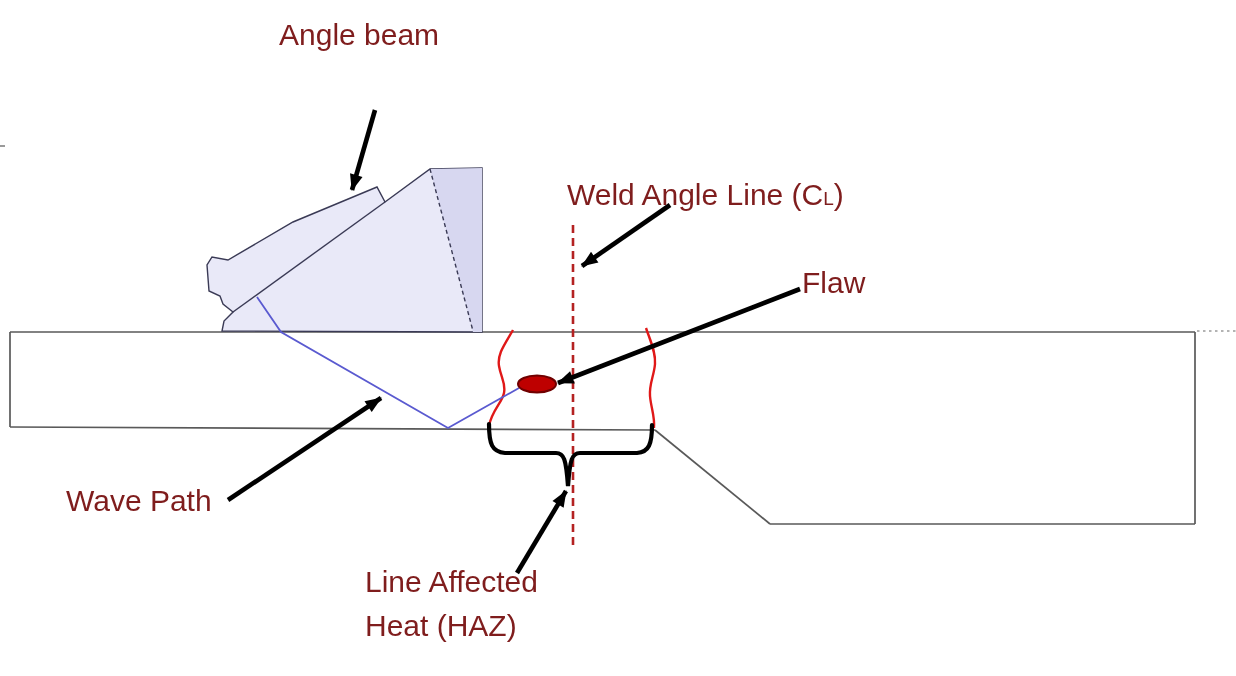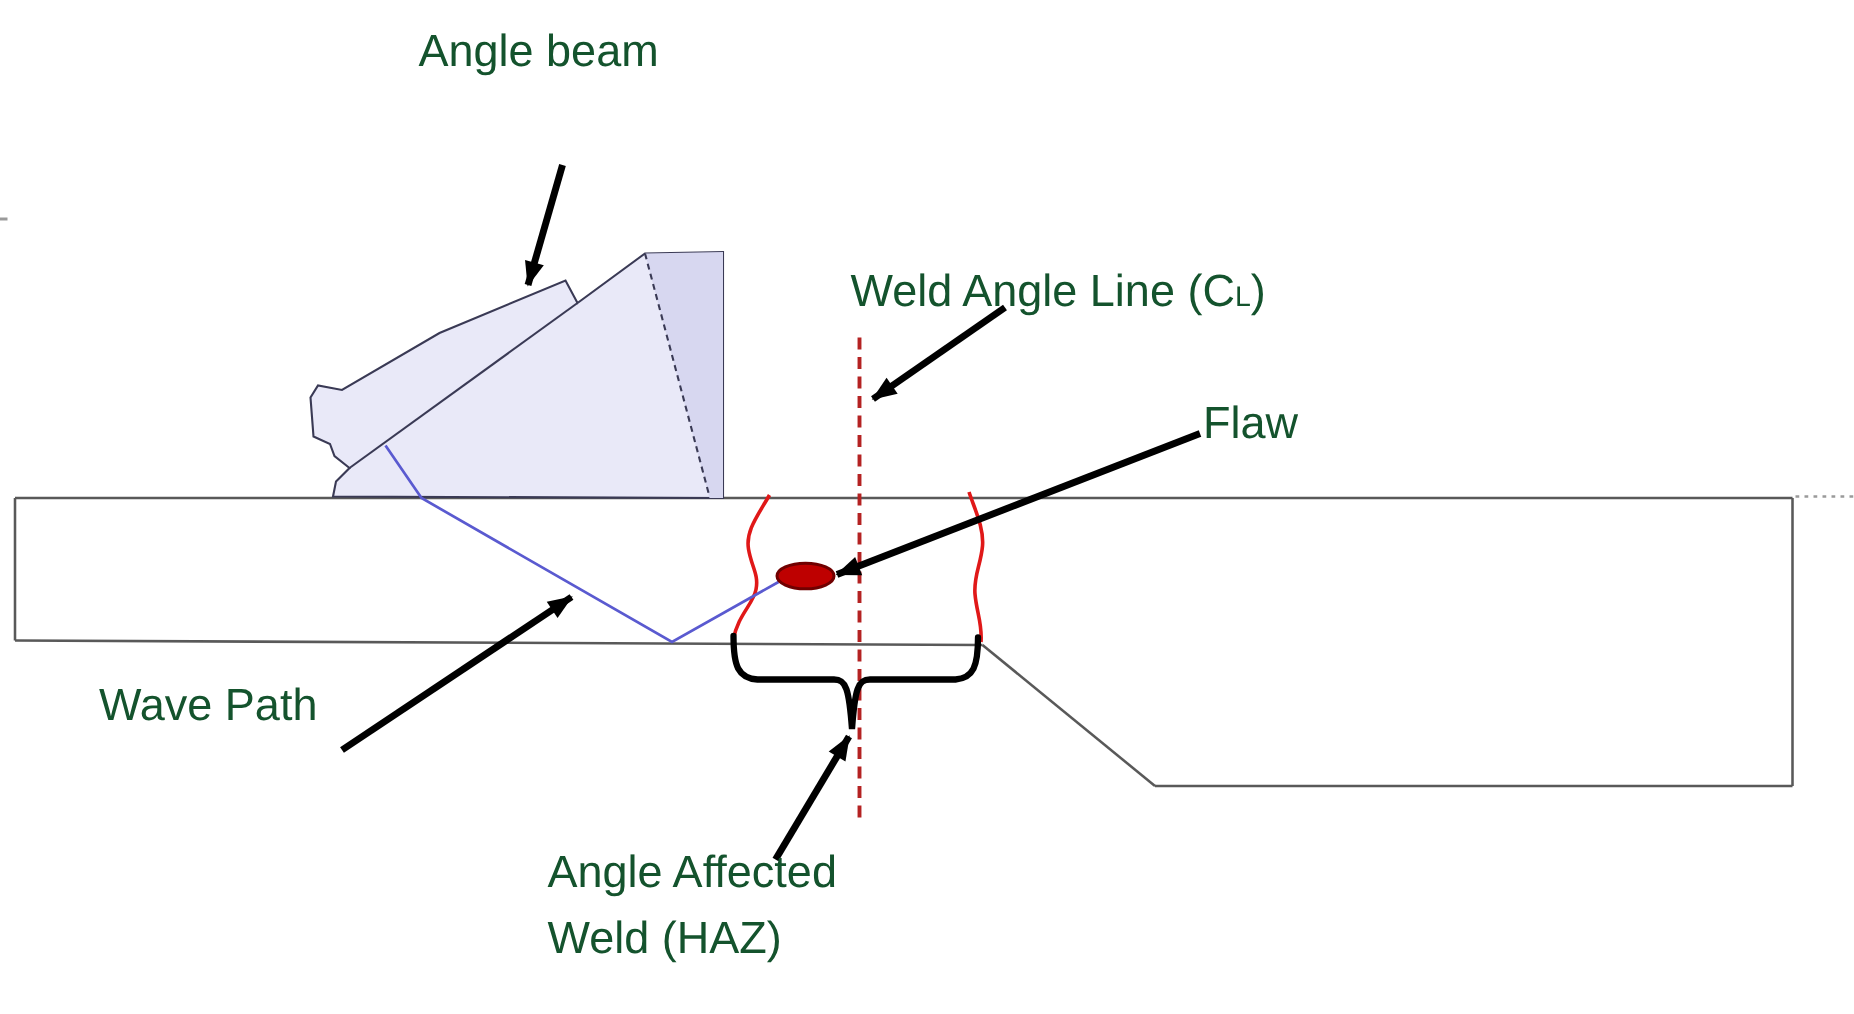--- a/index.html
+++ b/index.html
@@ -8,21 +8,21 @@
     width:1236px;height:676px;
     background:#fff;
     overflow:hidden;
     font-family:"Liberation Sans", sans-serif;
   }
   .stage svg{position:absolute;left:0;top:0;}
   .label{
     position:absolute;
     font-size:30px;
     line-height:45px;
-    color:#14532d;
+    color:#7f1d1d;
     white-space:nowrap;
   }
   .label .sub{font-size:19px;letter-spacing:0;}
 </style>
 </head>
 <body>
 
 <div class="stage">
 
   <svg width="1236" height="676" viewBox="0 0 1236 676">
@@ -78,22 +78,22 @@
   </div>
 
   <div class="label" style="left:567px;top:172px;">
     <span>Weld Angle Line (C</span><span class="sub">L</span><span>)</span>
   </div>
 
   <div class="label" style="left:802px;top:260px;text-align:right;">
     <span>Flaw</span>
   </div>
 
-  <div class="label" style="left:66px;top:448px;">
+  <div class="label" style="left:66px;top:478px;">
     <span>Wave Path</span>
   </div>
 
   <div class="label" style="left:365px;top:560px;line-height:44px;">
-    <div>Angle Affected</div>
-    <div>Weld (HAZ)</div>
+    <div>Line Affected</div>
+    <div>Heat (HAZ)</div>
   </div>
 
 </div>
 
 </body></html>

